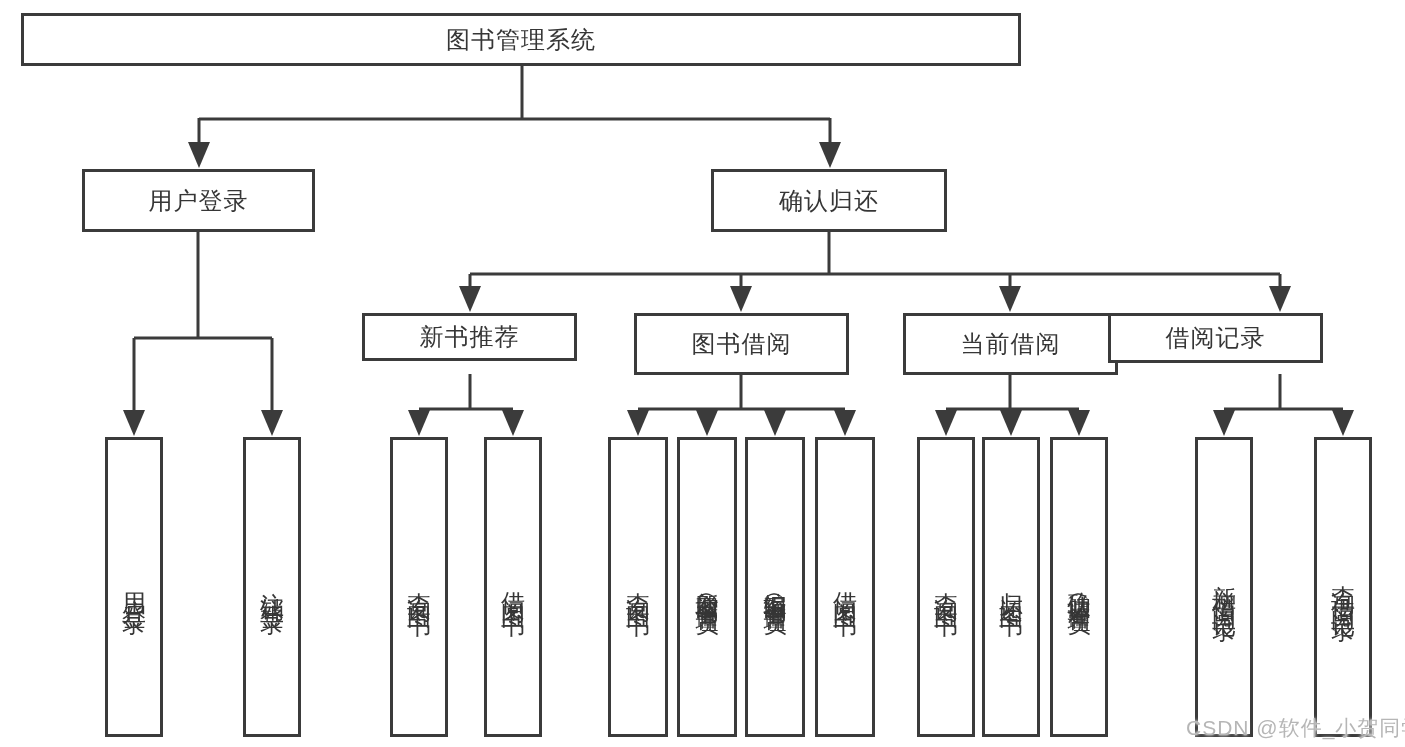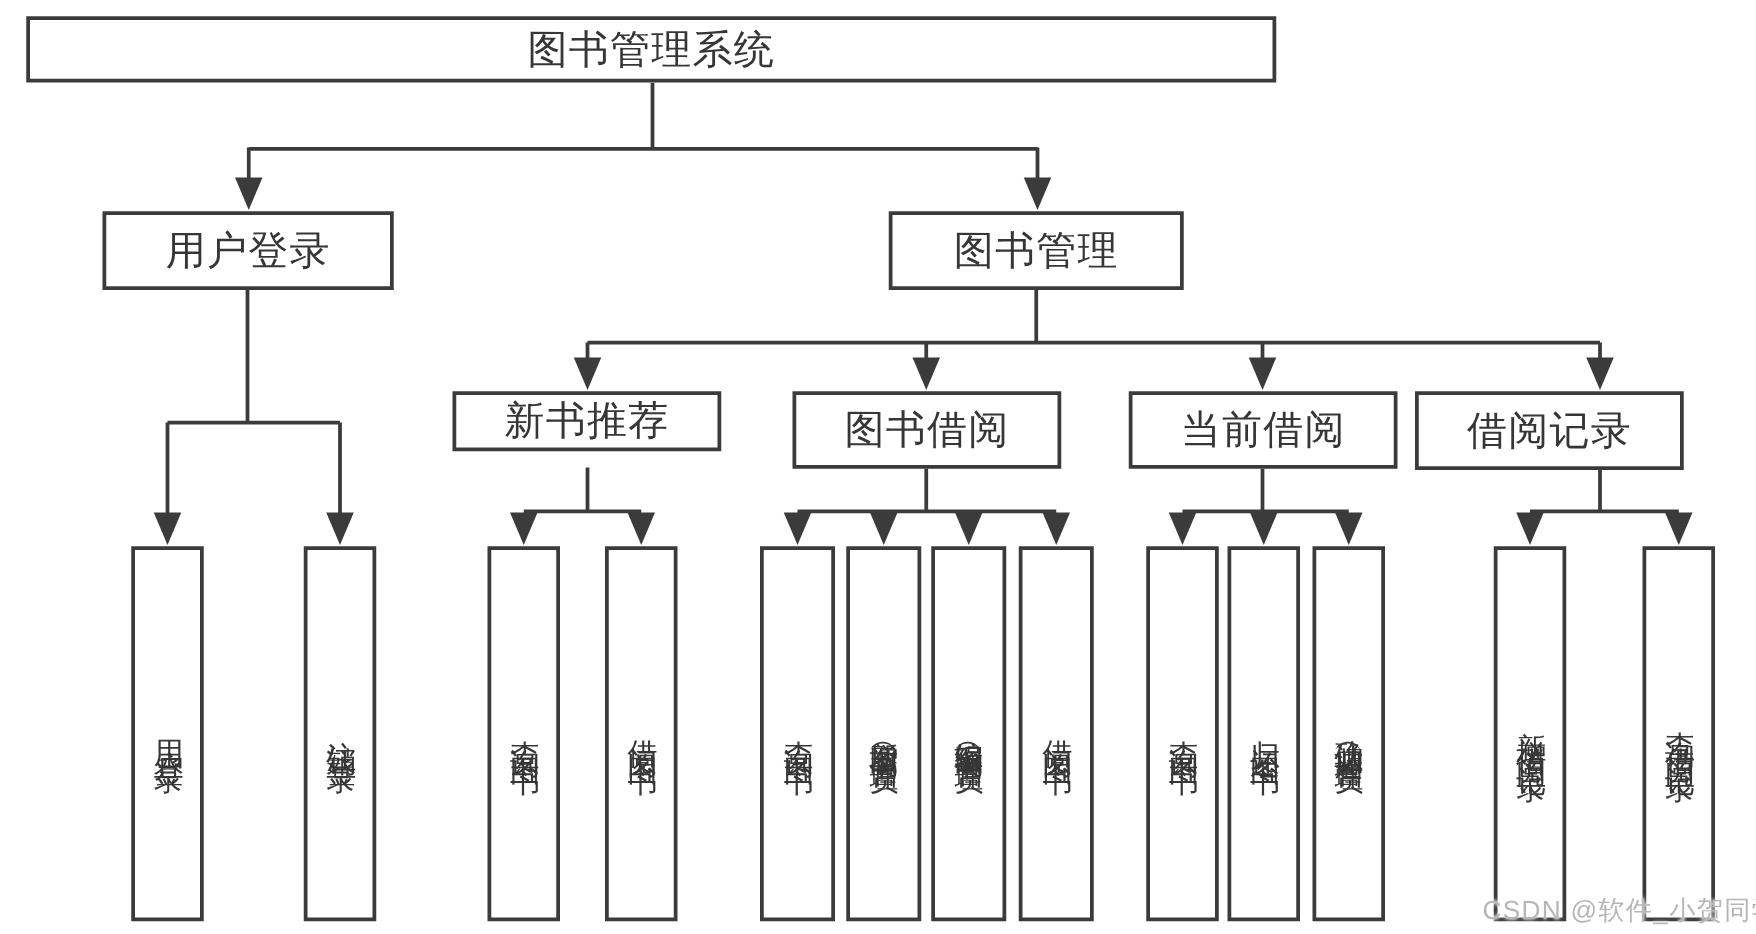--- a/index.html
+++ b/index.html
@@ -24,21 +24,21 @@
     position: absolute;
     box-sizing: border-box;
     background: #ffffff;
     border: 3px solid #3b3b3b;
     color: #363636;
     display: flex;
     align-items: center;
     justify-content: center;
   }
   .hbox {
-    font-size: 32px;
+    font-size: 24px;
     letter-spacing: 1px;
     white-space: nowrap;
   }
   .vbox {
     top: 437px;
     height: 300px;
     writing-mode: vertical-rl;
     text-orientation: mixed;
     font-size: 24px;
     letter-spacing: 7px;
@@ -98,33 +98,33 @@
   </svg>
 
   <div class="node hbox" style="left:21px; top:13px; width:1000px; height:53px;">
     <span>图书管理系统</span>
   </div>
 
   <div class="node hbox" style="left:82px; top:169px; width:233px; height:63px;">
     <span>用户登录</span>
   </div>
   <div class="node hbox" style="left:711px; top:169px; width:236px; height:63px;">
-    <span>图书管理</span>
+    <span>确认归还</span>
   </div>
 
   <div class="node hbox" style="left:362px; top:313px; width:215px; height:48px;">
     <span>新书推荐</span>
   </div>
   <div class="node hbox" style="left:634px; top:313px; width:215px; height:62px;">
     <span>图书借阅</span>
   </div>
   <div class="node hbox" style="left:903px; top:313px; width:215px; height:62px;">
     <span>当前借阅</span>
   </div>
-  <div class="node hbox" style="left:1132px; top:313px; width:215px; height:63px;">
+  <div class="node hbox" style="left:1108px; top:313px; width:215px; height:50px;">
     <span>借阅记录</span>
   </div>
 
   <div class="node vbox" style="left:105px; width:58px;">
     <span>用户登录</span>
   </div>
   <div class="node vbox" style="left:243px; width:58px;">
     <span>注销登录</span>
   </div>
 

